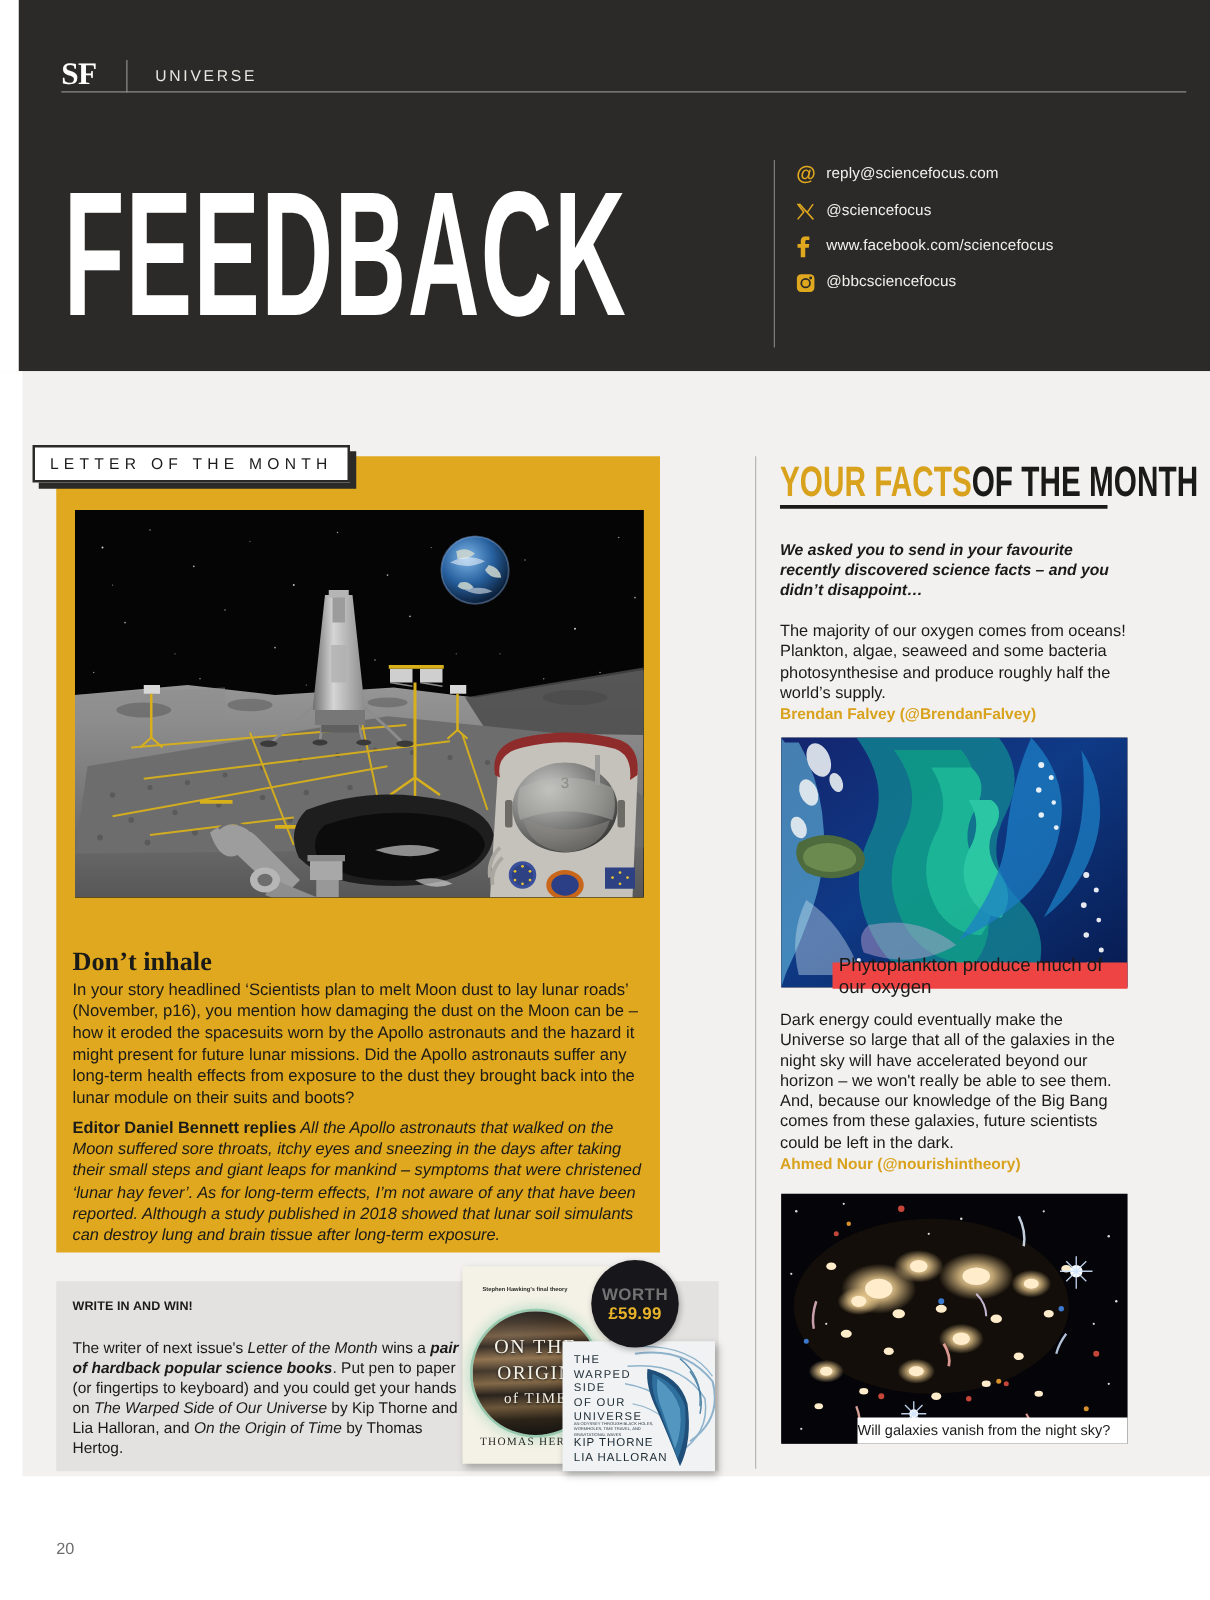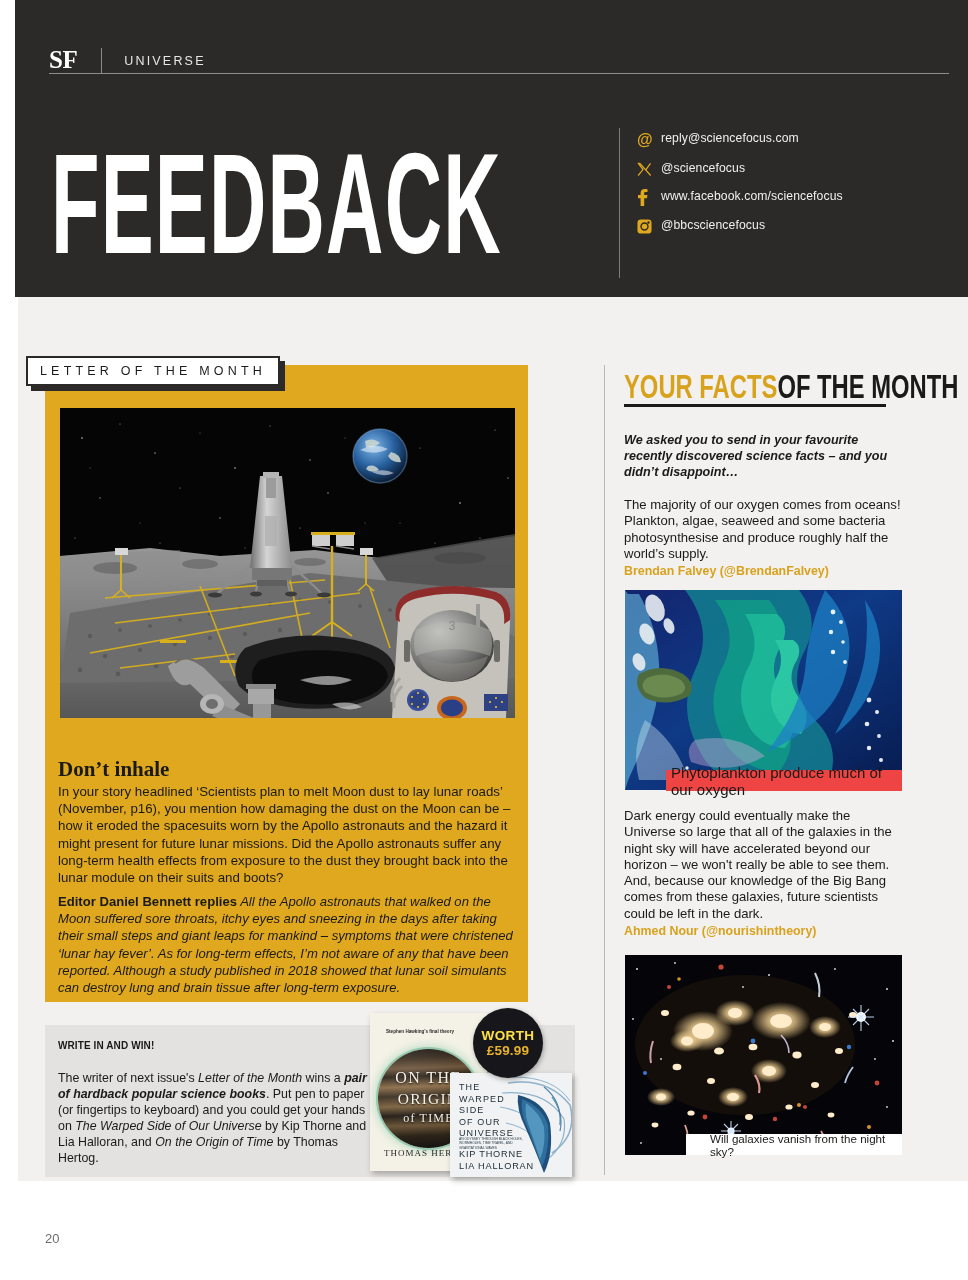--- a/index.html
+++ b/index.html
@@ -207,21 +207,21 @@
   }
   .bw-art { position: absolute; right: -4px; top: 0; width: 76px; height: 104px; }
 
   .worth-badge {
     position: absolute; left: 473px; top: 1008px; width: 70px; height: 70px;
     border-radius: 50%; background: #17161a;
     display: flex; flex-direction: column; align-items: center; justify-content: center;
     box-shadow: 1px 2px 5px rgba(0,0,0,0.3);
   }
   .worth-l1 {
-    font-size: 13.5px; font-weight: bold; color: #fde047; letter-spacing: 0.4px;
+    font-size: 13.5px; font-weight: bold; color: #737373; letter-spacing: 0.4px;
     line-height: 15px;
     text-align: right;
   }
   .worth-l2 {
     font-size: 13.5px; font-weight: bold; color: #e9b32a; letter-spacing: 0.2px;
     line-height: 16px;
   }
 
   
   .col-rule {
@@ -269,21 +269,21 @@
     position: absolute; left: 624px; top: 808px; width: 280px;
     font-size: 13.1px; line-height: 16.3px; color: #1a1a18;
   }
   .photo-galaxy {
     position: absolute; left: 625px; top: 955px; width: 277px; height: 200px;
     overflow: hidden; background: #040409;
   }
   .cap-galaxy {
     position: absolute; left: 686px; top: 1134px; width: 216px; height: 21px;
     background: #ffffff; display: flex; align-items: center;
-    padding-left: 24px;
+    padding-left: 0;
     font-size: 11.6px; color: #1a1a18;
   }
 </style>
 </head>
 <body>
 
 <div class="page">
 
   <div class="banner">
     <div class="masthead">

